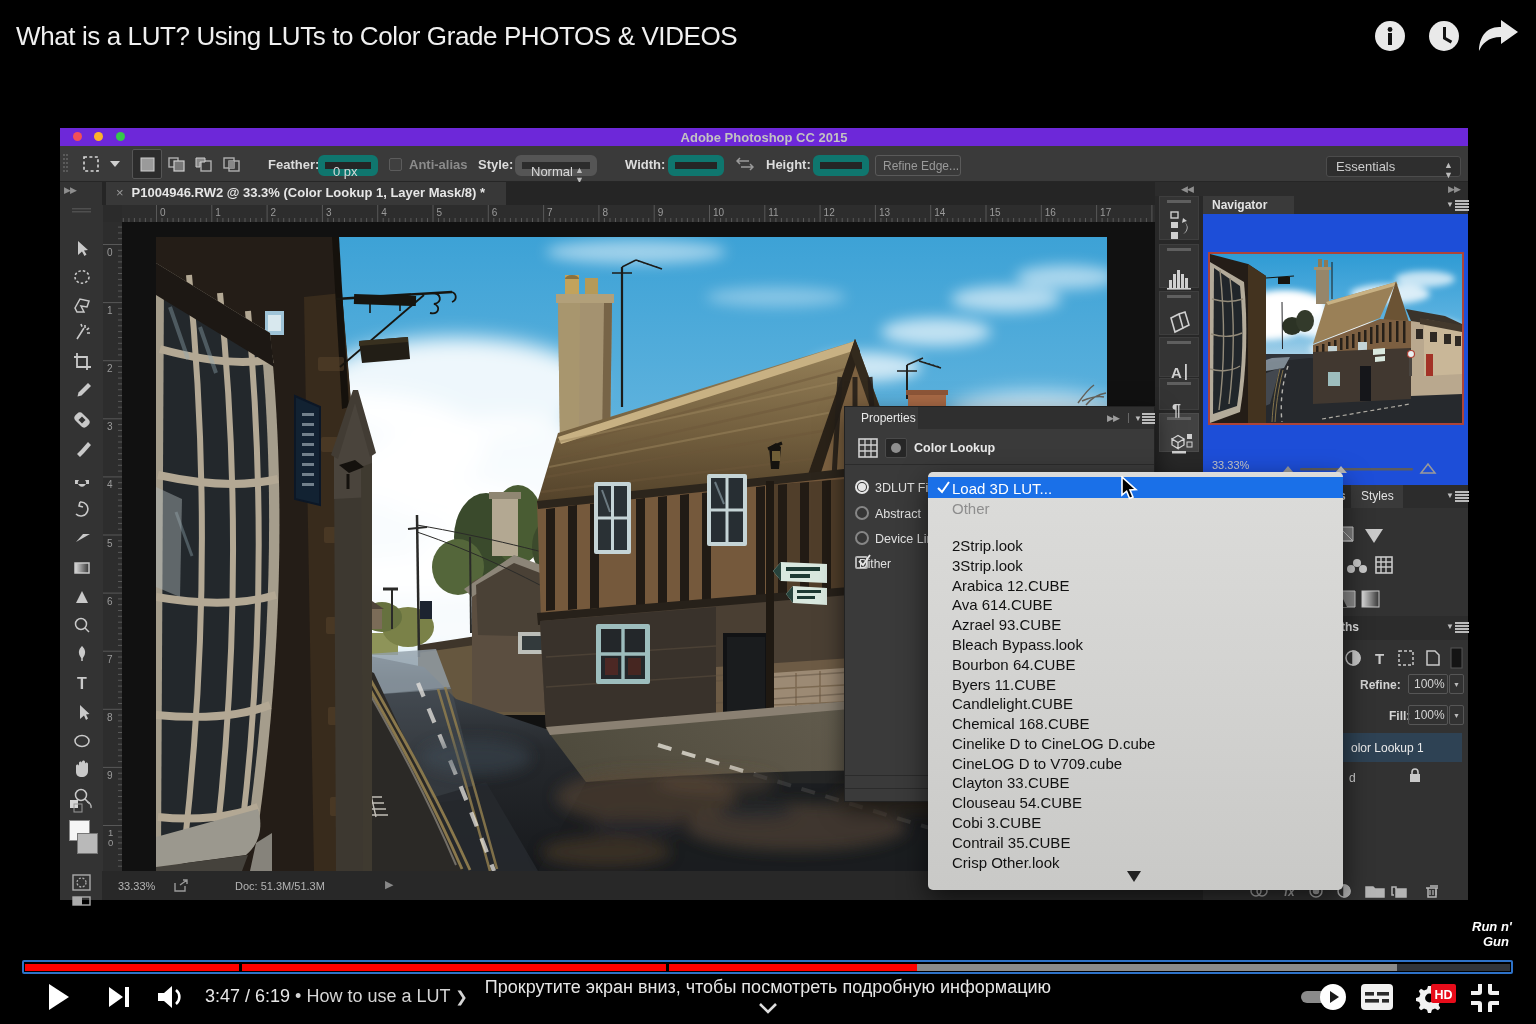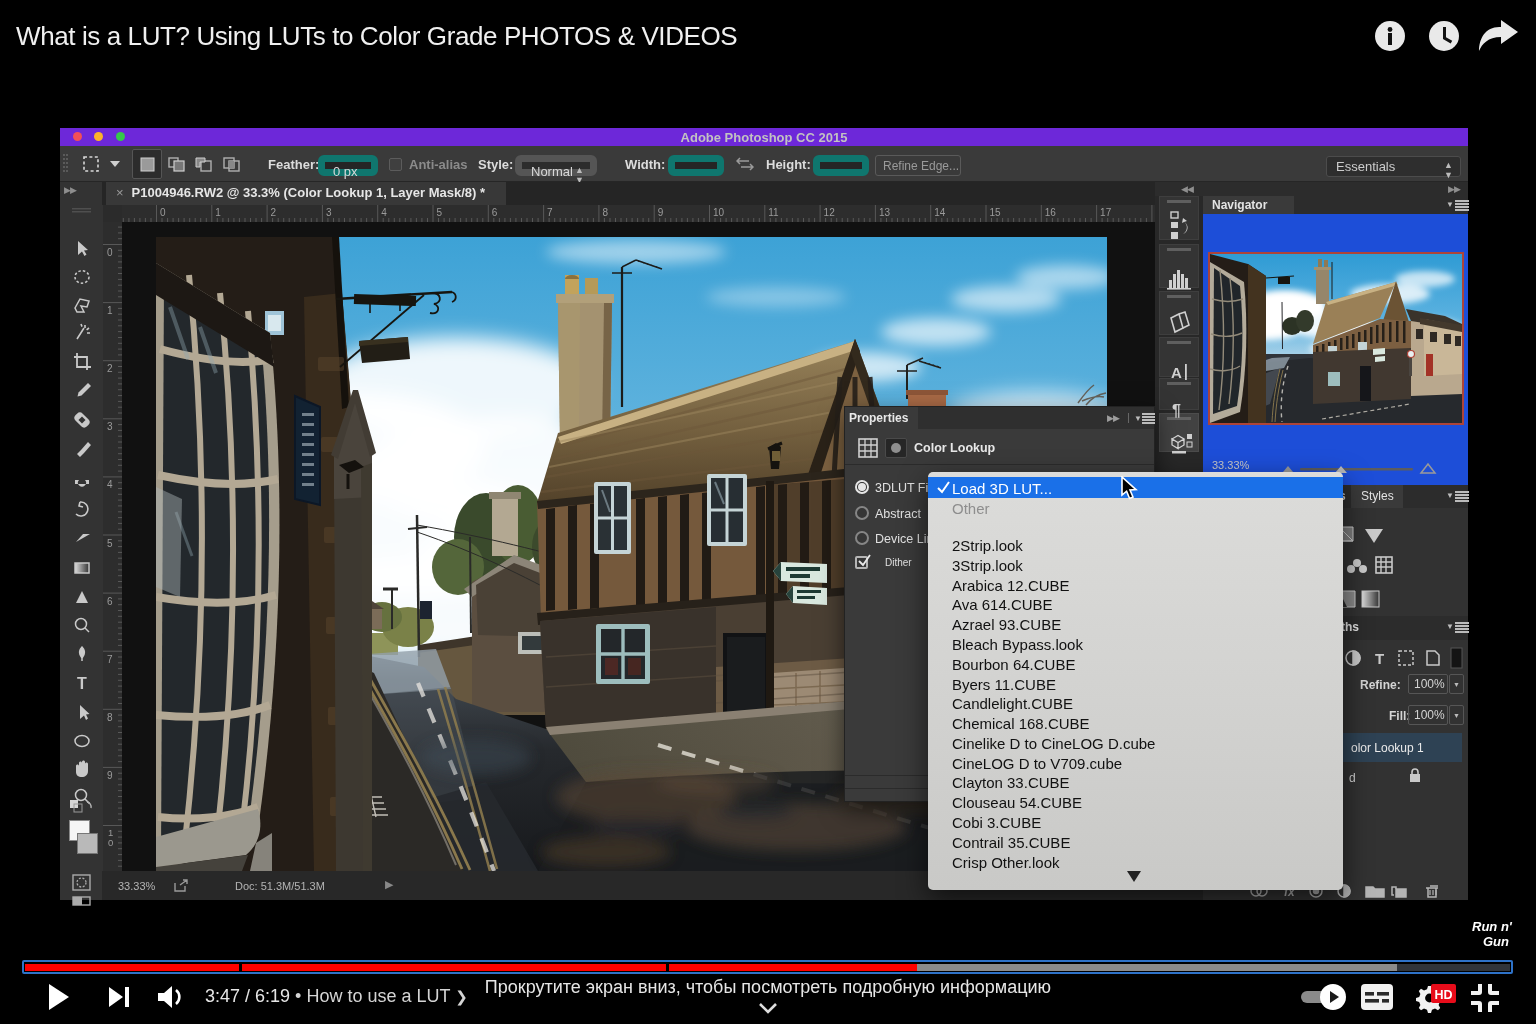--- a/index.html
+++ b/index.html
@@ -1100,21 +1100,21 @@
             <g stroke="#b5b5b5">
                 <path d="M178 5 h12 M180 5 v9 h8 v-9 M182 3 h8"></path>
                 <path d="M182 7 v5 M185 7 v5 M188 7 v5" stroke-width="1.2"></path>
               </g>
           </g>
         </svg>
       </div>
     </div>
     <div id="props" class="abs">
       <div class="abs" style="left:0;top:0;width:309px;height:22px;background:#2f2f2f"></div>
-      <div class="abs" style="left:0;top:0;width:73px;height:22px;background:#3a3a3a;color:#e8e8e8;font-size:12px;font-weight:700;padding:4px 0 0 4px">Properties</div>
+      <div class="abs" style="left:0;top:0;width:73px;height:22px;background:#3a3a3a;color:#e8e8e8;font-size:12px;font-weight:400;padding:4px 0 0 16px">Properties</div>
       <div class="abs" style="left:262px;top:6px;color:#9e9e9e;font-size:9px;letter-spacing:-1px">▶▶</div>
       <div class="abs" style="left:282px;top:4px;color:#707070;font-size:11px">|</div>
       <div class="abs" style="left:289px;top:7px;color:#bbb;font-size:8px">▼</div>
       <svg class="abs" style="left:297px;top:6px" width="13" height="11" viewBox="0 0 13 11">
           <g fill="#bbb">
             <rect y="0" width="13" height="2"></rect>
             <rect y="3" width="13" height="2"></rect>
             <rect y="6" width="13" height="2"></rect>
             <rect y="9" width="13" height="2"></rect>
           </g>
@@ -1131,21 +1131,21 @@
       <div class="abs" style="left:13px;top:76px;width:8px;height:8px;border-radius:50%;background:#e6e6e6"></div>
       <div class="abs" style="left:30px;top:74px;color:#e0e0e0;font-size:12.5px">3DLUT File</div>
       <div class="abs" style="left:10px;top:99px;width:14px;height:14px;border-radius:50%;border:2px solid #868686;background:#363636"></div>
       <div class="abs" style="left:30px;top:100px;color:#e0e0e0;font-size:12.5px">Abstract</div>
       <div class="abs" style="left:10px;top:124px;width:14px;height:14px;border-radius:50%;border:2px solid #868686;background:#363636"></div>
       <div class="abs" style="left:30px;top:125px;color:#e0e0e0;font-size:12.5px">Device Link</div>
       <div class="abs" style="left:10px;top:149px;width:13px;height:13px;border:2px solid #b5b5b5;border-radius:2px;background:#363636"></div>
       <svg class="abs" style="left:12px;top:147px" width="14" height="14" viewBox="0 0 14 14">
           <path d="M2 7 L6 11 L13 1" fill="none" stroke="#e8e8e8" stroke-width="1.8"></path>
         </svg>
-      <div class="abs" style="left:40px;top:150px;color:#e0e0e0;font-size:10px">Dither</div>
+      <div class="abs" style="left:14px;top:150px;color:#e0e0e0;font-size:12px">Dither</div>
       <div class="abs" style="left:0;top:368px;width:309px;height:1px;background:#2b2b2b"></div>
       <div class="abs" style="left:0;top:381px;width:309px;height:1px;background:#2b2b2b"></div>
     </div>
   </div>
 
   <div id="menu" class="abs">
     <div class="abs" style="left:0px;top:5px;width:415px;height:21px;background:#1a70e8"></div>
     <svg class="abs" style="left:8px;top:8px" width="15" height="15" viewBox="0 0 15 15">
         <path d="M2 8 L6 12 L13 2" fill="none" stroke="#fff" stroke-width="2"></path>
       </svg>

